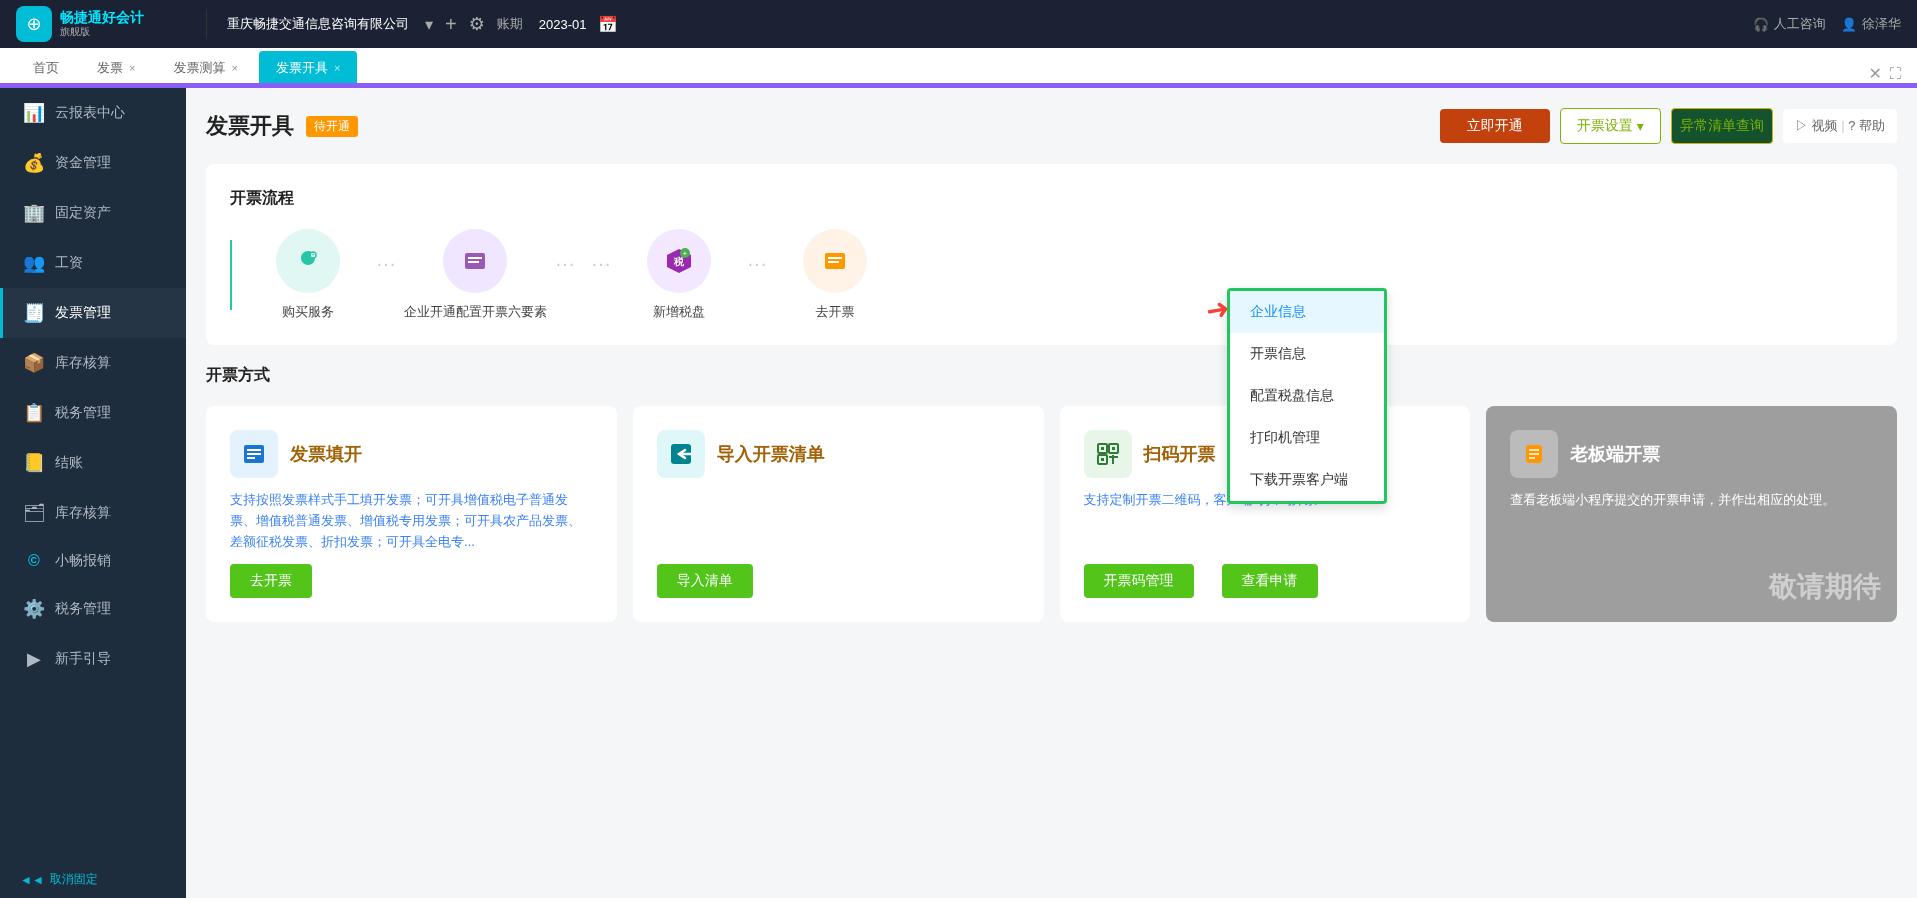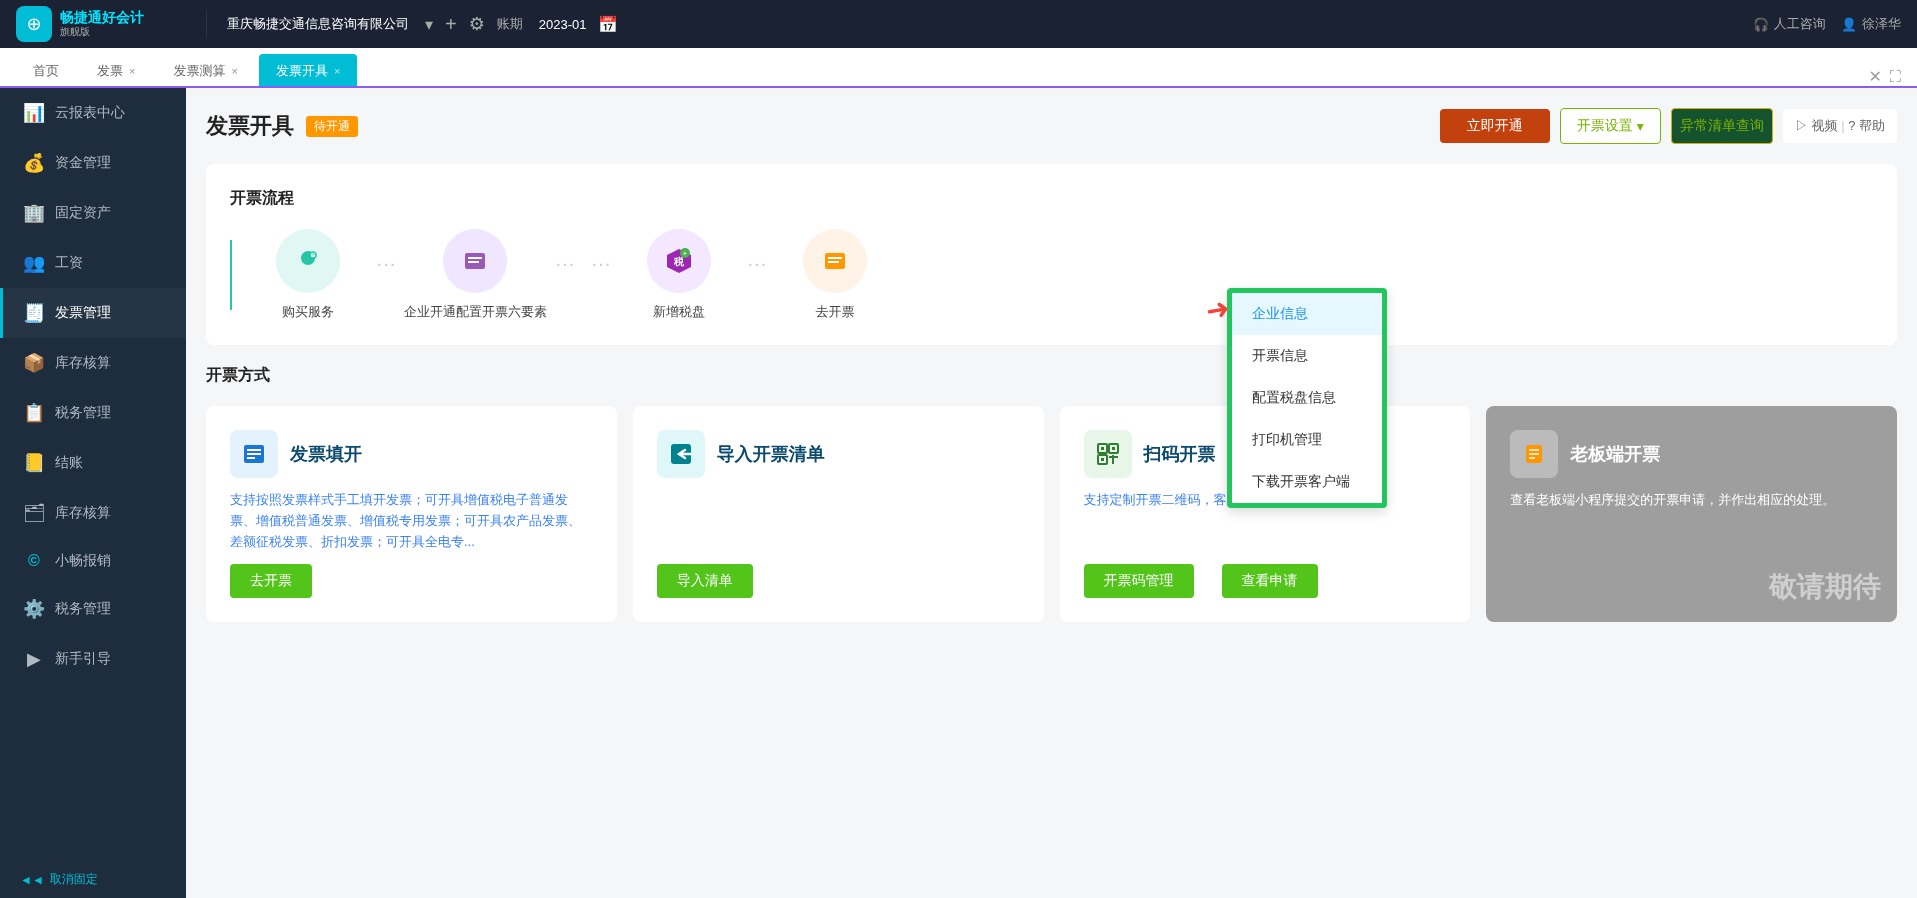--- a/index.html
+++ b/index.html
@@ -38,21 +38,21 @@
     .period-label { color: #aaa; font-size: 13px; }
     .period-value { color: #fff; font-size: 13px; margin-left: 4px; }
 
     
     .tab-bar {
       height: 40px;
       background: #fff;
       display: flex;
       align-items: flex-end;
       padding: 0 16px;
-      border-bottom: 2px solid #8b5cf6;
+      border-bottom: 5px solid #8b5cf6;
       flex-shrink: 0;
       gap: 0;
     }
     .tab {
       height: 32px;
       padding: 0 16px;
       display: flex; align-items: center; gap: 6px;
       font-size: 13px;
       color: #666;
       cursor: pointer;
@@ -179,33 +179,33 @@
       padding: 24px;
       display: flex;
       flex-direction: column;
       gap: 12px;
     }
     .method-header { display: flex; align-items: center; gap: 12px; }
     .method-icon { width: 48px; height: 48px; border-radius: 8px; display: flex; align-items: center; justify-content: center; font-size: 24px; }
     .method-icon.blue { background: #e3f2fd; color: #1976d2; }
     .method-icon.cyan { background: #e0f7fa; color: #00838f; }
     .method-icon.teal-light { background: #e8f5e9; color: #2e7d32; }
-    .method-name { font-size: 18px; font-weight: bold; color: #0c4a6e; }
+    .method-name { font-size: 18px; font-weight: bold; color: #a16207; }
     .method-desc { font-size: 13px; color: #3b82f6; line-height: 1.6; }
     .method-desc.white { color: #fff; }
     .method-footer { margin-top: auto; }
     .btn-green-solid { background: #52c41a; color: #fff; border: none; padding: 8px 20px; border-radius: 4px; font-size: 14px; cursor: pointer; }
 
     
     .dropdown-menu {
       position: absolute;
       top: 200px;
       right: 530px;
       background: #fff;
-      border: 5px solid #22c55e;
+      border: 3px solid #22c55e;
       border-radius: 4px;
       box-shadow: 0 4px 12px rgba(0,0,0,0.15);
       width: 160px;
       z-index: 1000;
       overflow: hidden;
     }
     .dropdown-item {
       padding: 12px 20px;
       font-size: 14px;
       color: #333;

